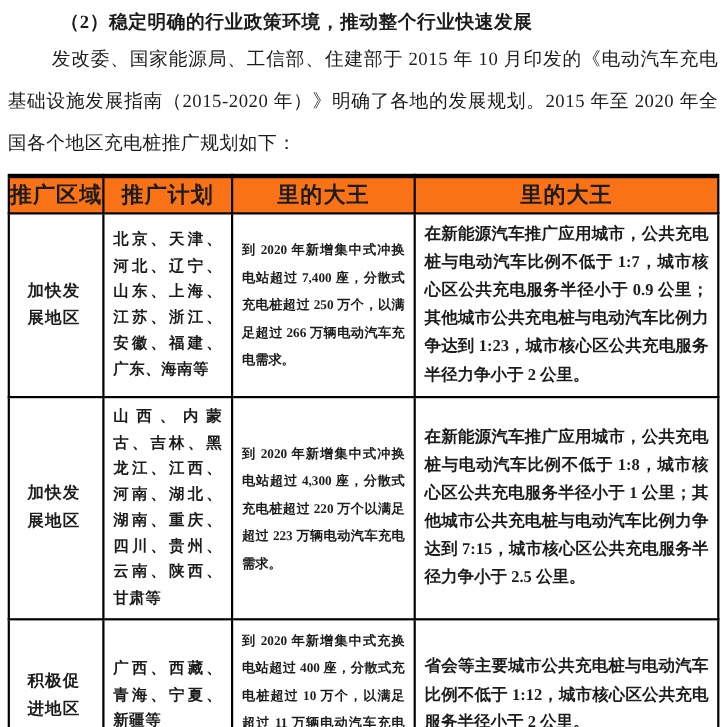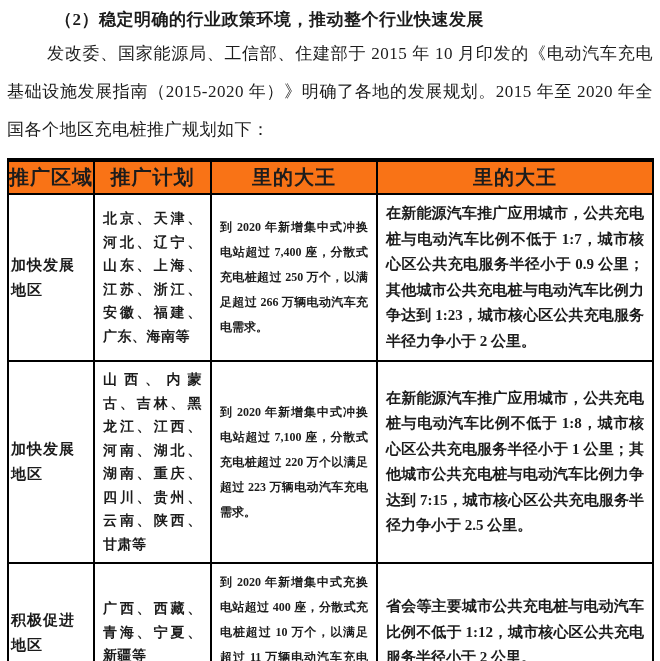--- a/index.html
+++ b/index.html
@@ -33,21 +33,21 @@
   col.c1 { width: 86px; }
   col.c2 { width: 117px; }
   col.c3 { width: 166px; }
   col.c4 { width: 276px; }
   th, td { border: 2px solid #000; vertical-align: middle; }
   thead th {
     background: #f97316; font-size: 20px; font-weight: 700;
     height: 34px; text-align: center; letter-spacing: 1px;
   }
   td { font-weight: 600; padding: 6px 8px; }
-  td.region   { font-size: 15px; line-height: 25px; padding-left: 2px; letter-spacing: 1px; }
+  td.region   { font-size: 15px; line-height: 25px; padding-left: 16px; letter-spacing: 1px; }
   td.provinces{ font-size: 14px; line-height: 23.5px; text-align: justify; letter-spacing: 0.5px; margin-top: 45px; }
   td.target   { font-size: 12px; line-height: 25px; text-align: justify; }
   td.plan     { font-size: 15px; line-height: 25.5px; text-align: justify; }
   tr.r1 { height: 150px; }
   tr.r2 { height: 164px; }
   tr.r3 { height: 130px; }
 
   .watermark {
     position: absolute; left: 422px; top: 628px; height: 26px;
     display: flex; align-items: center; gap: 3px;
@@ -85,21 +85,21 @@
       <tbody>
         <tr class="r1">
           <td class="region">加快发展地区</td>
           <td class="provinces">北京、天津、河北、辽宁、山东、上海、江苏、浙江、安徽、福建、广东、海南等</td>
           <td class="target">到 2020 年新增集中式冲换电站超过 7,400 座，分散式充电桩超过 250 万个，以满足超过 266 万辆电动汽车充电需求。</td>
           <td class="plan">在新能源汽车推广应用城市，公共充电桩与电动汽车比例不低于 1:7，城市核心区公共充电服务半径小于 0.9 公里；其他城市公共充电桩与电动汽车比例力争达到 1:23，城市核心区公共充电服务半径力争小于 2 公里。</td>
         </tr>
         <tr class="r2">
           <td class="region">加快发展地区</td>
           <td class="provinces">山西、内蒙古、吉林、黑龙江、江西、河南、湖北、湖南、重庆、四川、贵州、云南、陕西、甘肃等</td>
-          <td class="target">到 2020 年新增集中式冲换电站超过 7,100 座，分散式充电桩超过 220 万个以满足超过 223 万辆电动汽车充电需求。</td>
+          <td class="target">到 2020 年新增集中式冲换电站超过 4,300 座，分散式充电桩超过 220 万个以满足超过 223 万辆电动汽车充电需求。</td>
           <td class="plan">在新能源汽车推广应用城市，公共充电桩与电动汽车比例不低于 1:8，城市核心区公共充电服务半径小于 1 公里；其他城市公共充电桩与电动汽车比例力争达到 7:15，城市核心区公共充电服务半径力争小于 2.5 公里。</td>
         </tr>
         <tr class="r3">
           <td class="region">积极促进地区</td>
           <td class="provinces">广西、西藏、青海、宁夏、新疆等</td>
           <td class="target">到 2020 年新增集中式充换电站超过 400 座，分散式充电桩超过 10 万个，以满足超过 11 万辆电动汽车充电需求。</td>
           <td class="plan">省会等主要城市公共充电桩与电动汽车比例不低于 1:12，城市核心区公共充电服务半径小于 2 公里。</td>
         </tr>
       </tbody>
     </table>

